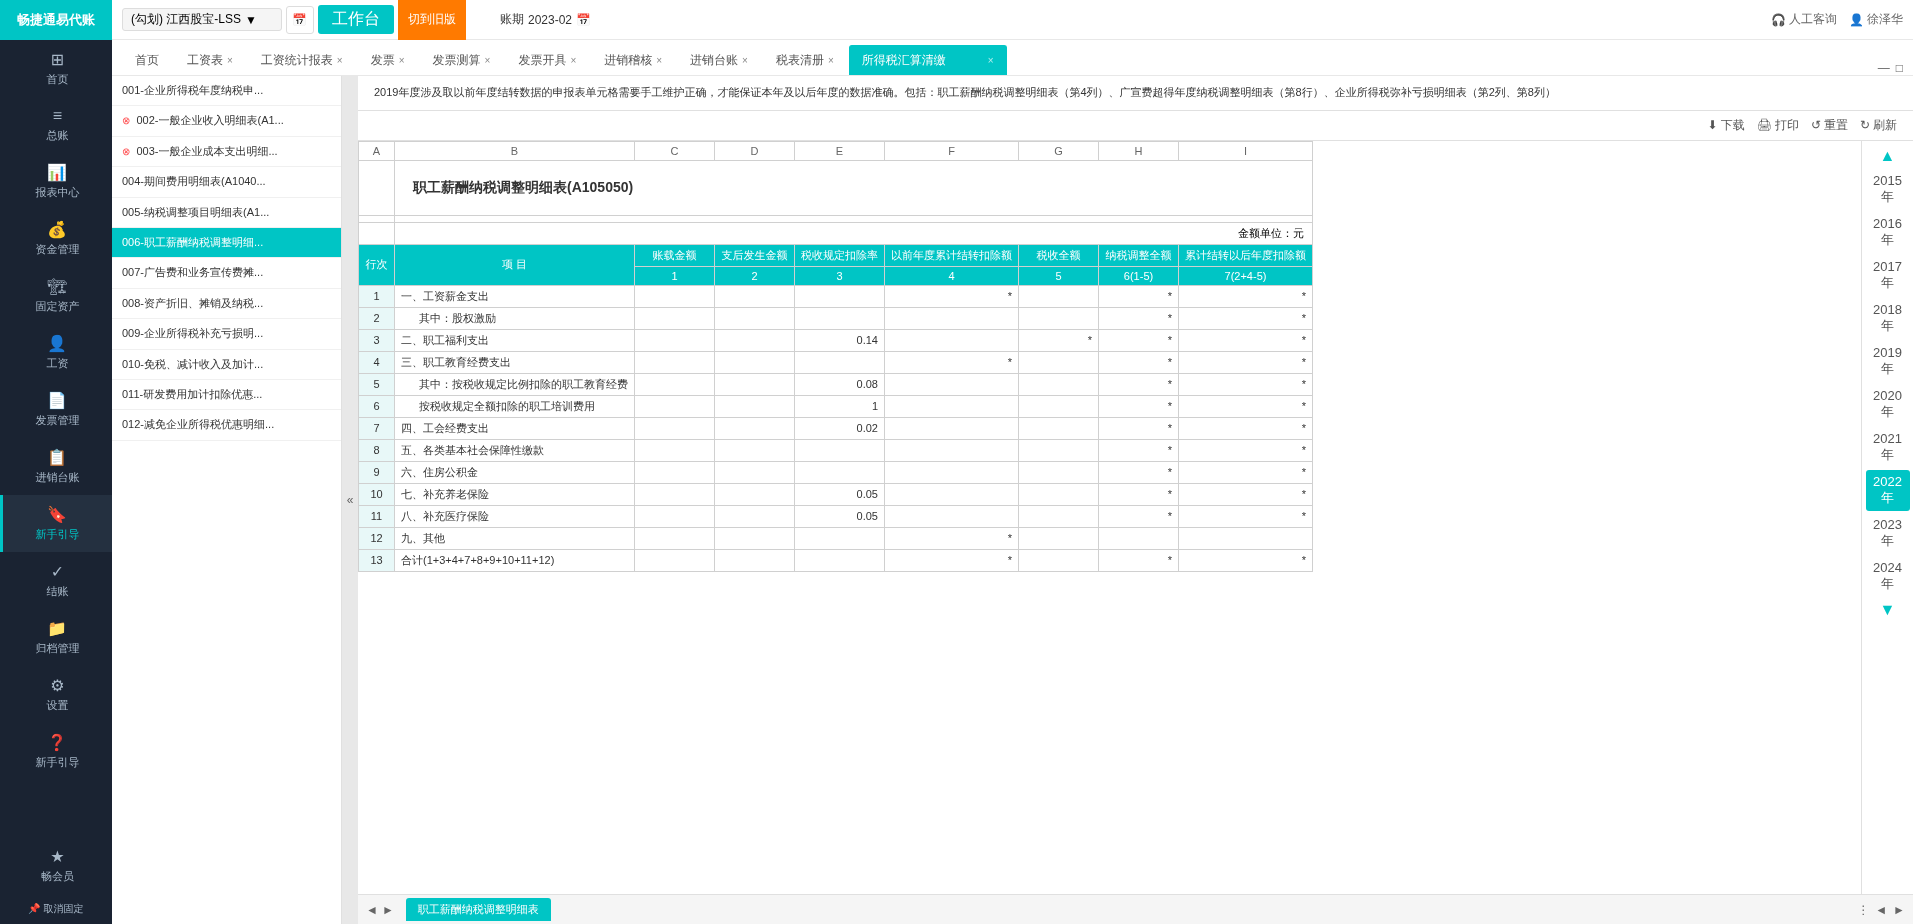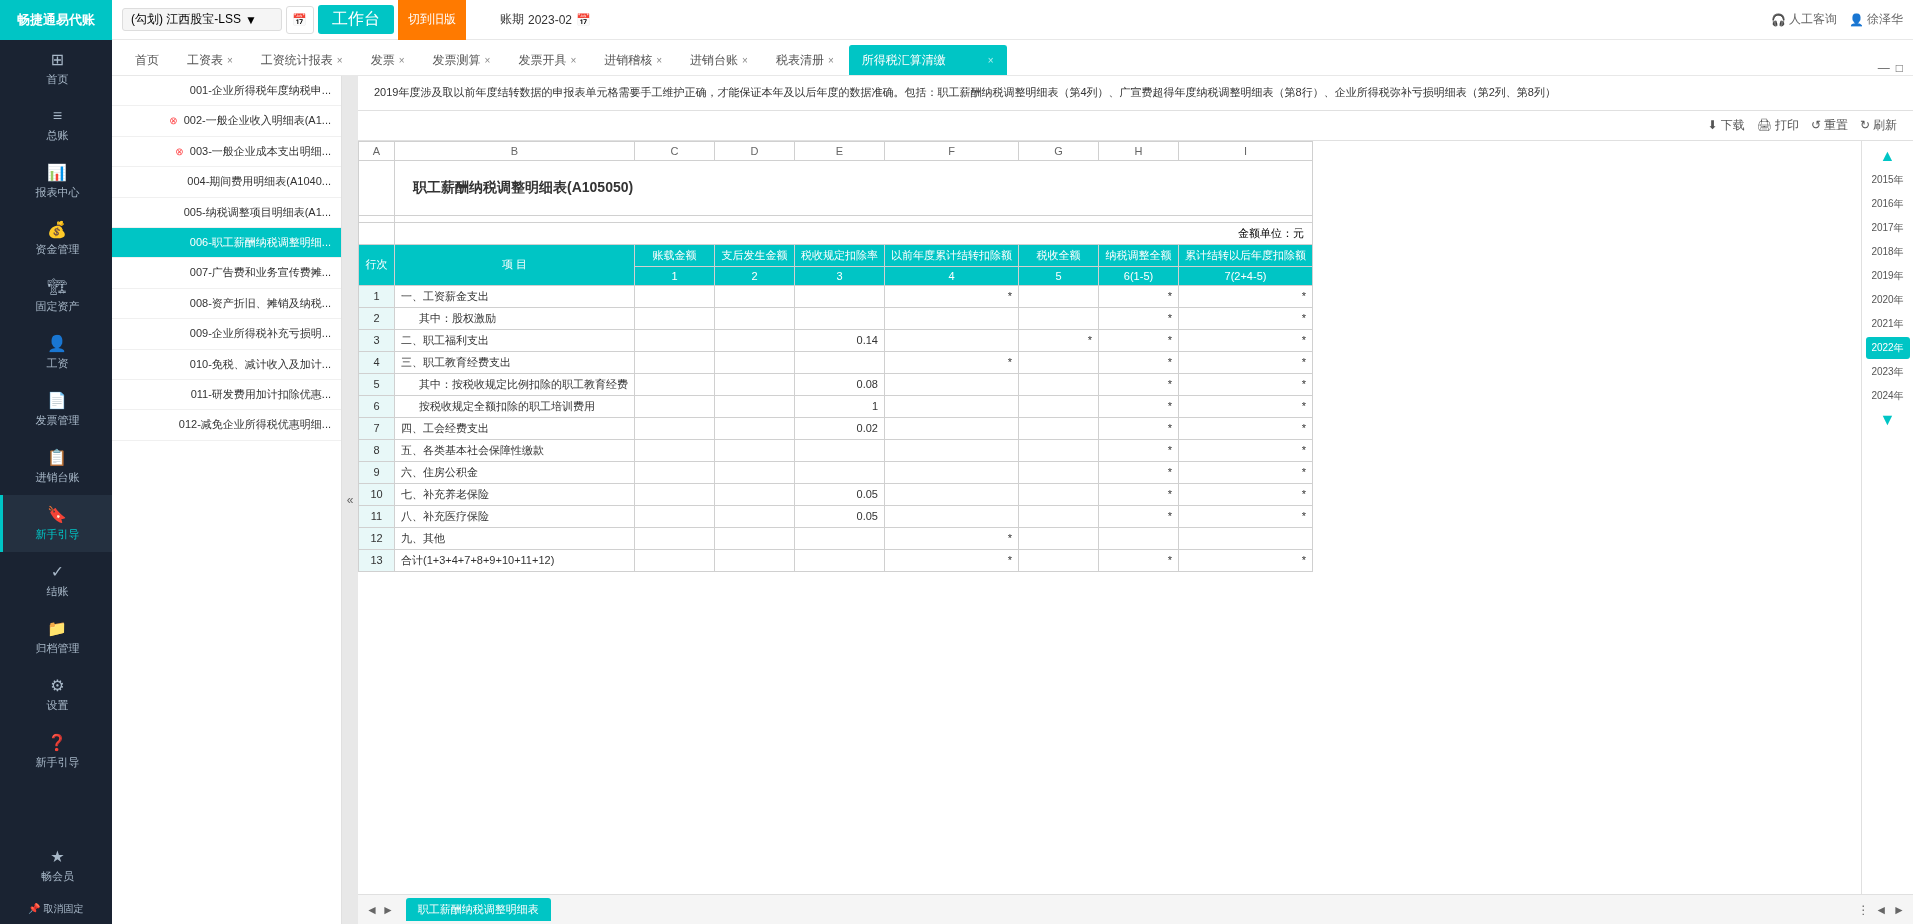--- a/index.html
+++ b/index.html
@@ -148,21 +148,20 @@
       overflow: hidden;
     }
 
     
     .left-panel {
       width: 230px;
       background: #fff;
       border-right: 1px solid #e0e0e0;
       overflow-y: auto;
       flex-shrink: 0;
-      text-align: right;
     }
     .left-panel-item {
       padding: 7px 10px;
       font-size: 11px;
       color: #333;
       cursor: pointer;
       border-bottom: 1px solid #f0f0f0;
       line-height: 1.4;
     }
     .left-panel-item.active { background: #00c5c5; color: white; }
@@ -225,21 +224,21 @@
       flex-direction: column;
       align-items: center;
       padding: 4px 0;
       gap: 2px;
       overflow-y: auto;
       flex-shrink: 0;
     }
     .year-item {
       width: 44px;
       padding: 4px 2px;
-      font-size: 10px;
+      font-size: 13px;
       color: #555;
       text-align: center;
       cursor: pointer;
       border-radius: 3px;
     }
     .year-item.active { background: #00c5c5; color: white; }
     .year-nav { color: #00c5c5; font-size: 16px; cursor: pointer; padding: 2px; }
 
     
     .spreadsheet-table {

